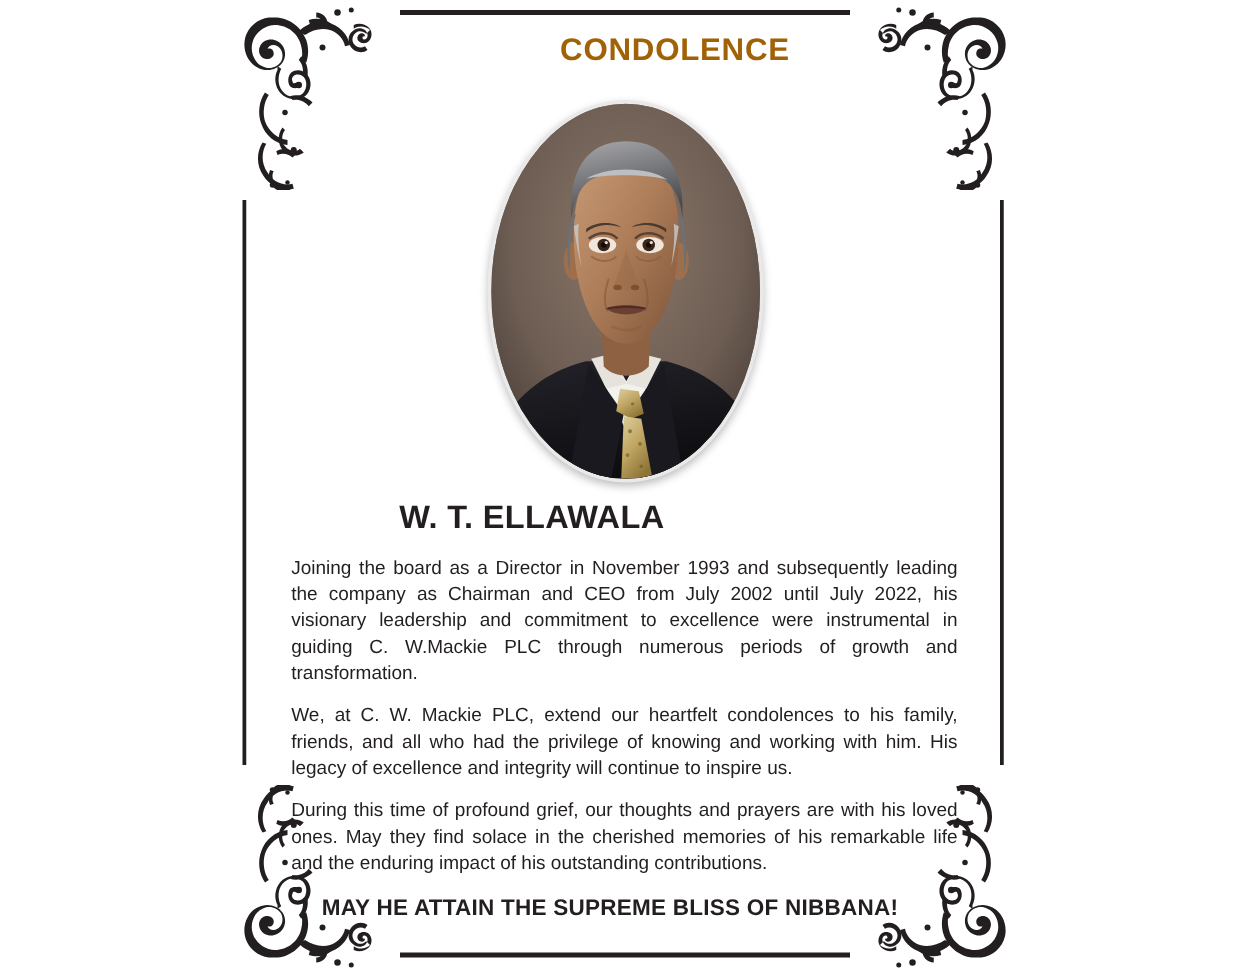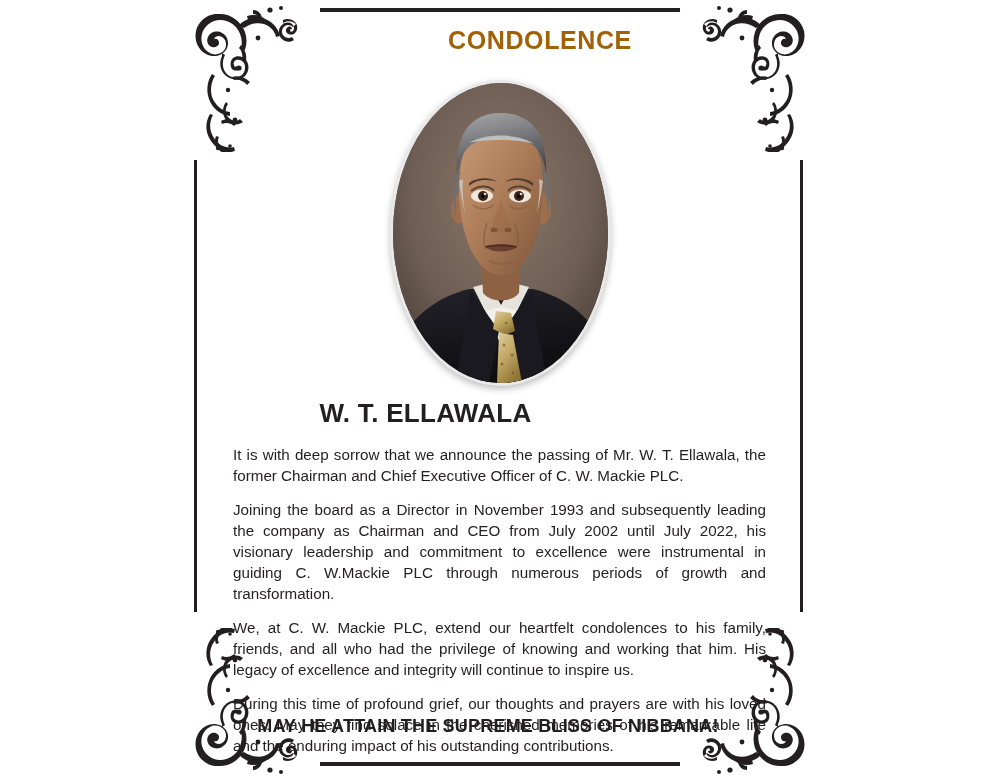--- a/index.html
+++ b/index.html
@@ -344,21 +344,20 @@
       <path d="M94 140 C 90 152 90 160 93 166" stroke="#84583a" stroke-width="1.6" fill="none" opacity="0.6"></path>
       <path d="M122 140 C 126 152 126 160 123 166" stroke="#84583a" stroke-width="1.6" fill="none" opacity="0.6"></path>
 
       <path d="M96 178 C 104 182 114 182 120 178" stroke="#8a5c3c" stroke-width="2" fill="none" opacity="0.5"></path>
     </svg>
   </div>
 
   <div class="name">W. T. ELLAWALA</div>
 
   <div class="body-block">
-    <p>It is with deep sorrow that we announce the passing of Mr. W. T. Ellawala, the former Chairman and Chief Executive Officer of C. W. Mackie PLC.</p>
     <p>Joining the board as a Director in November 1993 and subsequently leading the company as Chairman and CEO from July 2002 until July 2022, his visionary leadership and commitment to excellence were instrumental in guiding C. W.Mackie PLC through numerous periods of growth and transformation.</p>
-    <p>We, at C. W. Mackie PLC, extend our heartfelt condolences to his family, friends, and all who had the privilege of knowing and working that him. His legacy of excellence and integrity will continue to inspire us.</p>
+    <p>We, at C. W. Mackie PLC, extend our heartfelt condolences to his family, friends, and all who had the privilege of knowing and working with him. His legacy of excellence and integrity will continue to inspire us.</p>
     <p>During this time of profound grief, our thoughts and prayers are with his loved ones. May they find solace in the cherished memories of his remarkable life and the enduring impact of his outstanding contributions.</p>
   </div>
 
   <div class="closing">MAY HE ATTAIN THE SUPREME BLISS OF NIBBANA!</div>
 
 </div>
 
 </body></html>

